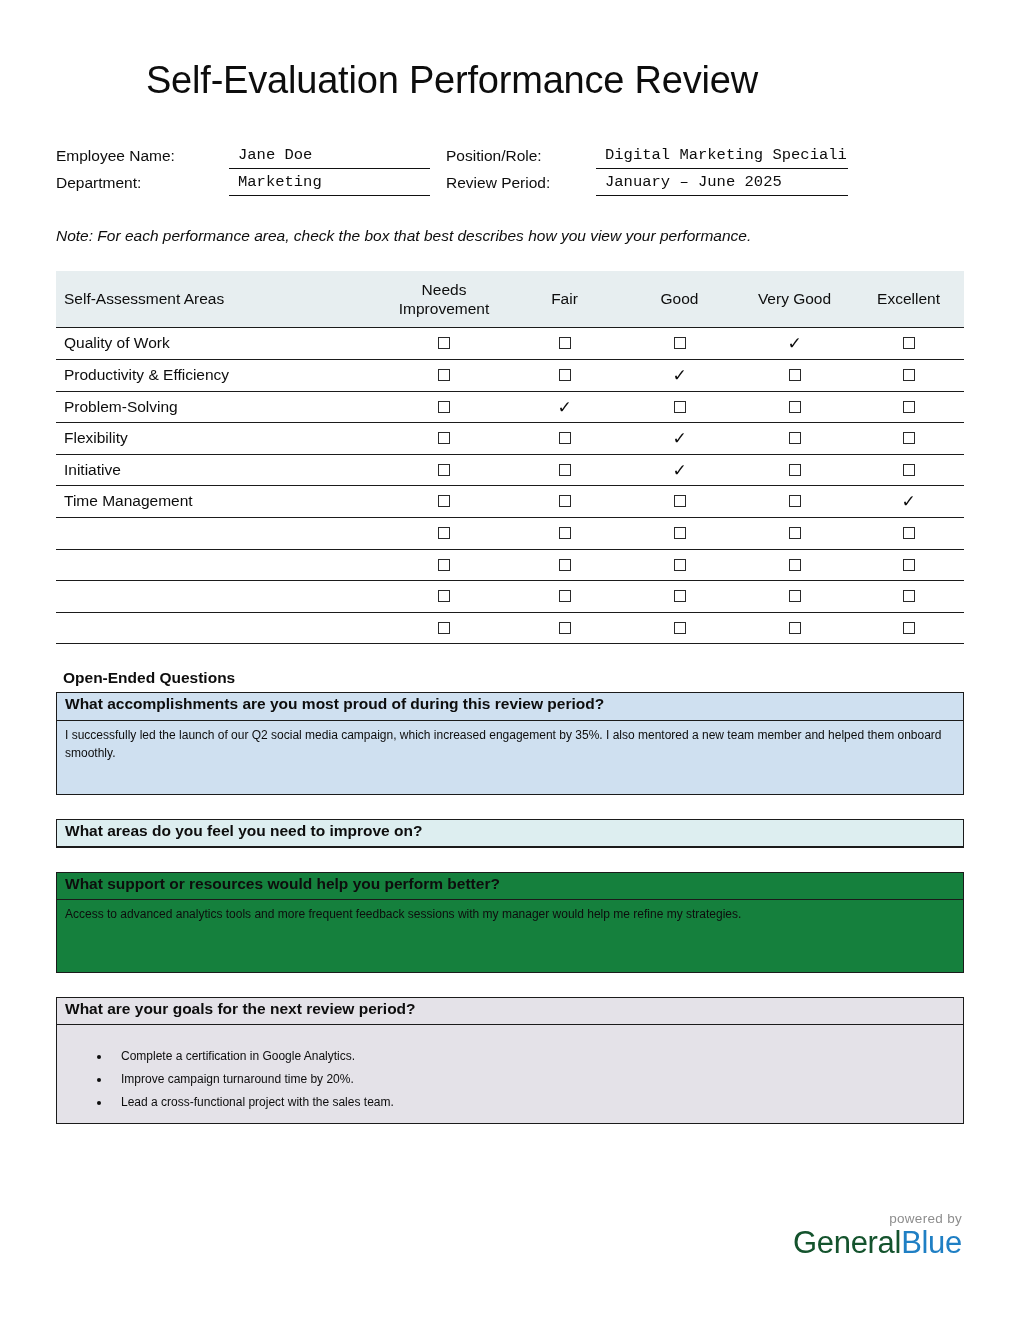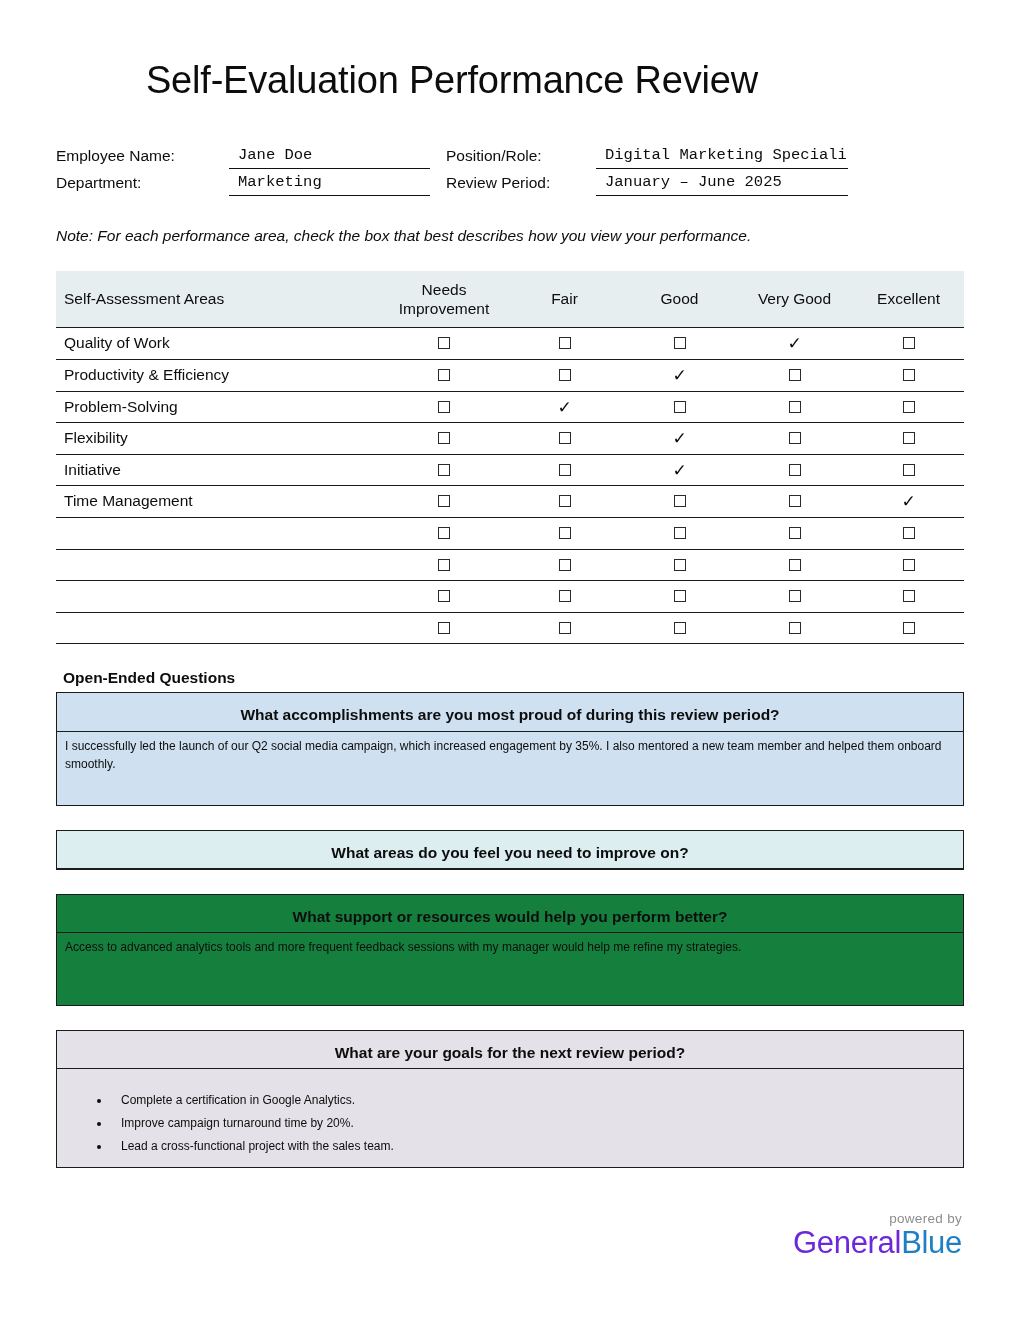--- a/index.html
+++ b/index.html
@@ -135,24 +135,23 @@
     padding-left: 7px;
   }
   .qblock {
     width: 908px;
     border: 1.4px solid #1b1b1b;
     margin-bottom: 24px;
   }
   .qblock-q {
     font-size: 15.5px;
     font-weight: bold;
-    padding: 12px 8px 5px 8px;
+    padding: 1px 8px 5px 8px;
     border-bottom: 1.4px solid #1b1b1b;
     line-height: 1.3;
-    text-align: center;
   }
   .qblock-a {
     font-size: 12px;
     padding: 5px 8px 8px 8px;
     line-height: 1.5;
   }
   .qblock-a ul {
     margin: 18px 0 4px 0;
     padding-left: 46px;
     list-style-type: disc;
@@ -185,21 +184,21 @@
     font-size: 13.5px;
     color: #8d8d8d;
     letter-spacing: 0.3px;
     margin-bottom: 1px;
   }
   .brand {
     font-size: 31px;
     letter-spacing: -0.3px;
     line-height: 1;
   }
-  .brand .g1 { color: #6d28d9; }
+  .brand .g1 { color: #14532d; }
   .brand .g2 { color: #1f7fc4; }
 </style>
 </head>
 <body>
 
 <div class="page">
 
   <h1 class="doc-title">Self-Evaluation Performance Review</h1>
 
   <div class="fields">

